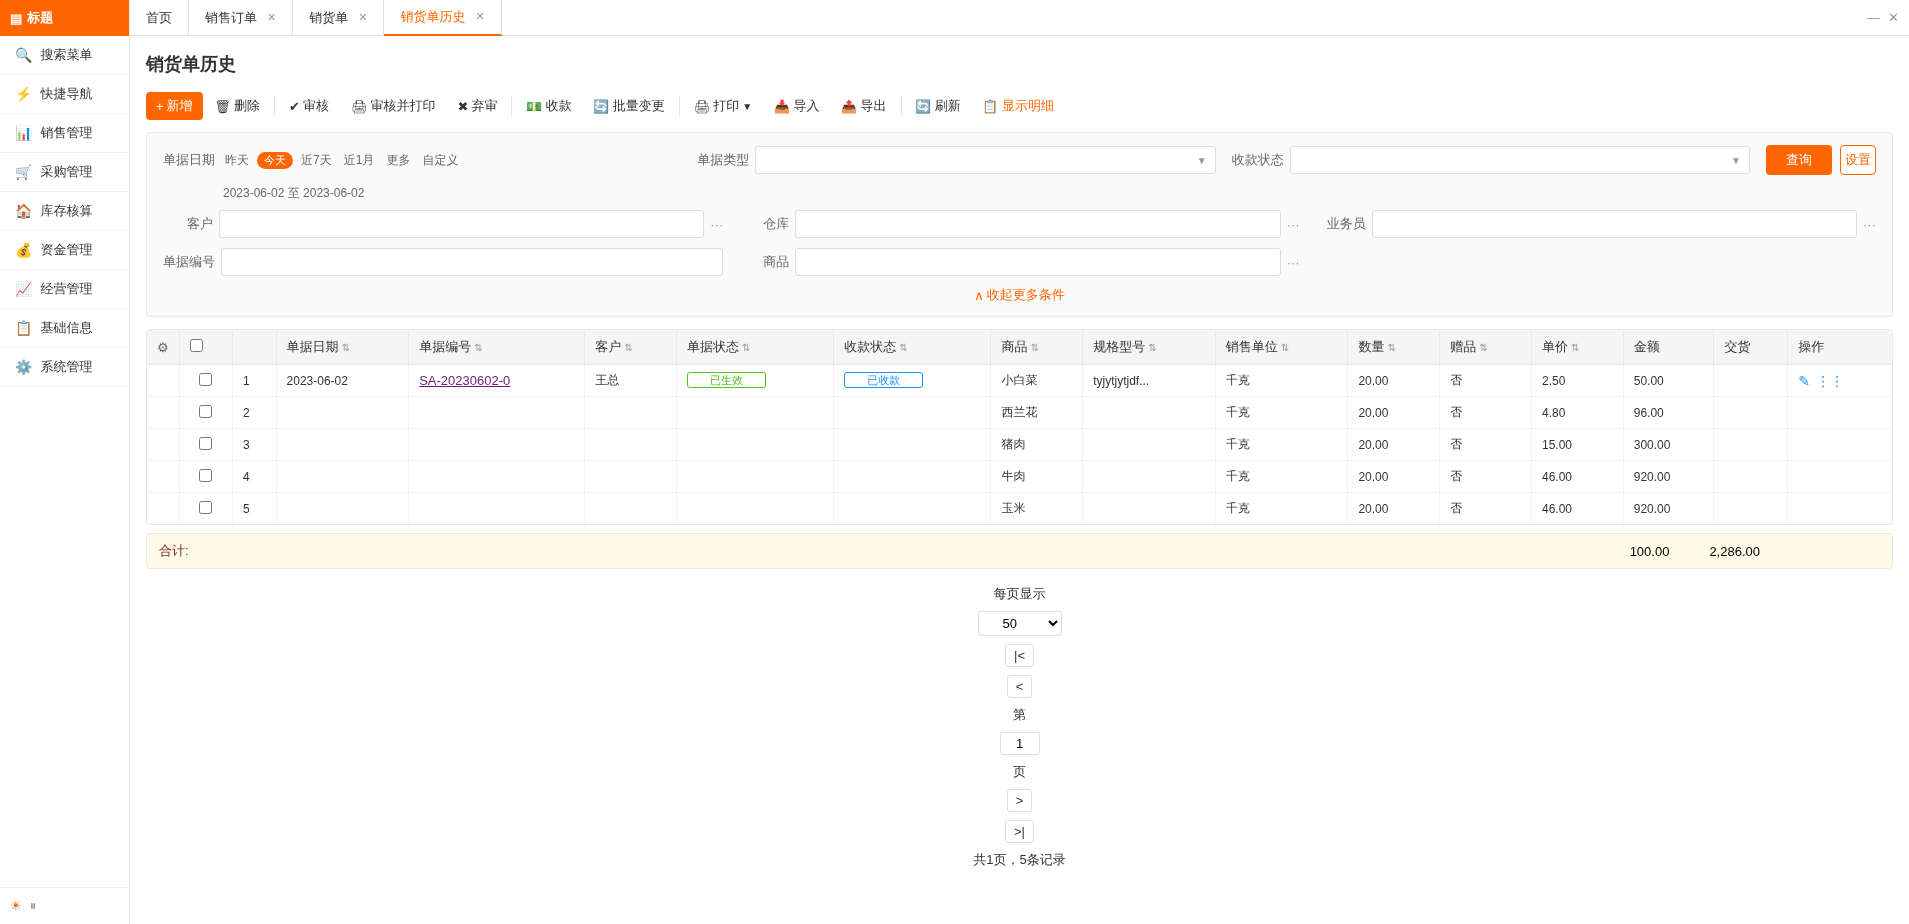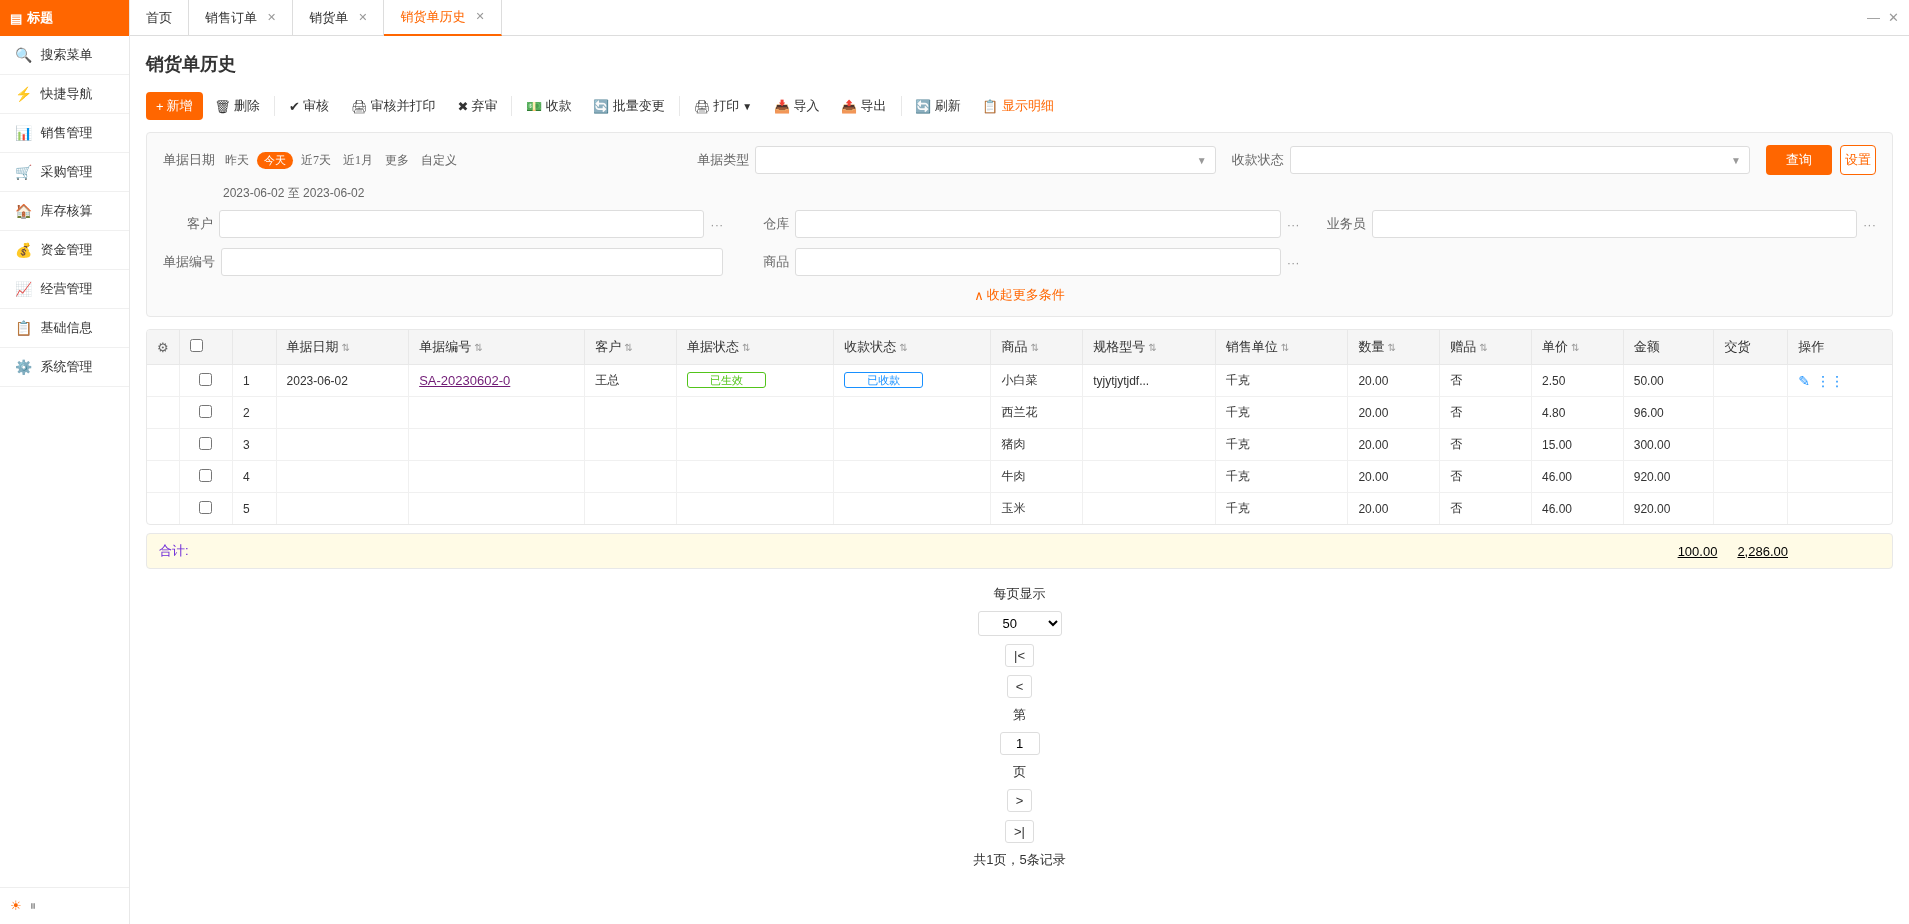--- a/index.html
+++ b/index.html
@@ -195,21 +195,20 @@
       border-radius: 10px;
       padding: 1px 7px;
       font-size: 11px;
       cursor: pointer;
     }
     .date-option {
       color: #666;
       cursor: pointer;
       font-size: 12px;
       padding: 1px 4px;
-      font-family: Liberation Serif, serif;
     }
     .date-range-text {
       color: #666;
       font-size: 12px;
       margin-top: 2px;
     }
     .filter-date-row {
       display: flex;
       align-items: flex-start;
       gap: 6px;
@@ -318,27 +317,26 @@
     .summary-row {
       background: #fffbe6;
       border: 1px solid #e8e8e8;
       border-radius: 4px;
       display: flex;
       align-items: center;
       padding: 8px 12px;
       margin-bottom: 8px;
       font-size: 13px;
     }
-    .summary-label { color: #6d28d9; margin-right: 20px; }
+    .summary-label { color: #7f1d1d; margin-right: 20px; }
     .summary-data {
       display: flex;
-      gap: 20px;
+      gap: 40px;
       margin-left: auto;
-      margin-right: 92px;
-      text-decoration: underline;
+      margin-right: 120px;
     }
 
     
     .pagination {
       display: flex;
       align-items: center;
       justify-content: flex-end;
       gap: 8px;
       padding: 8px 0;
       font-size: 13px;

